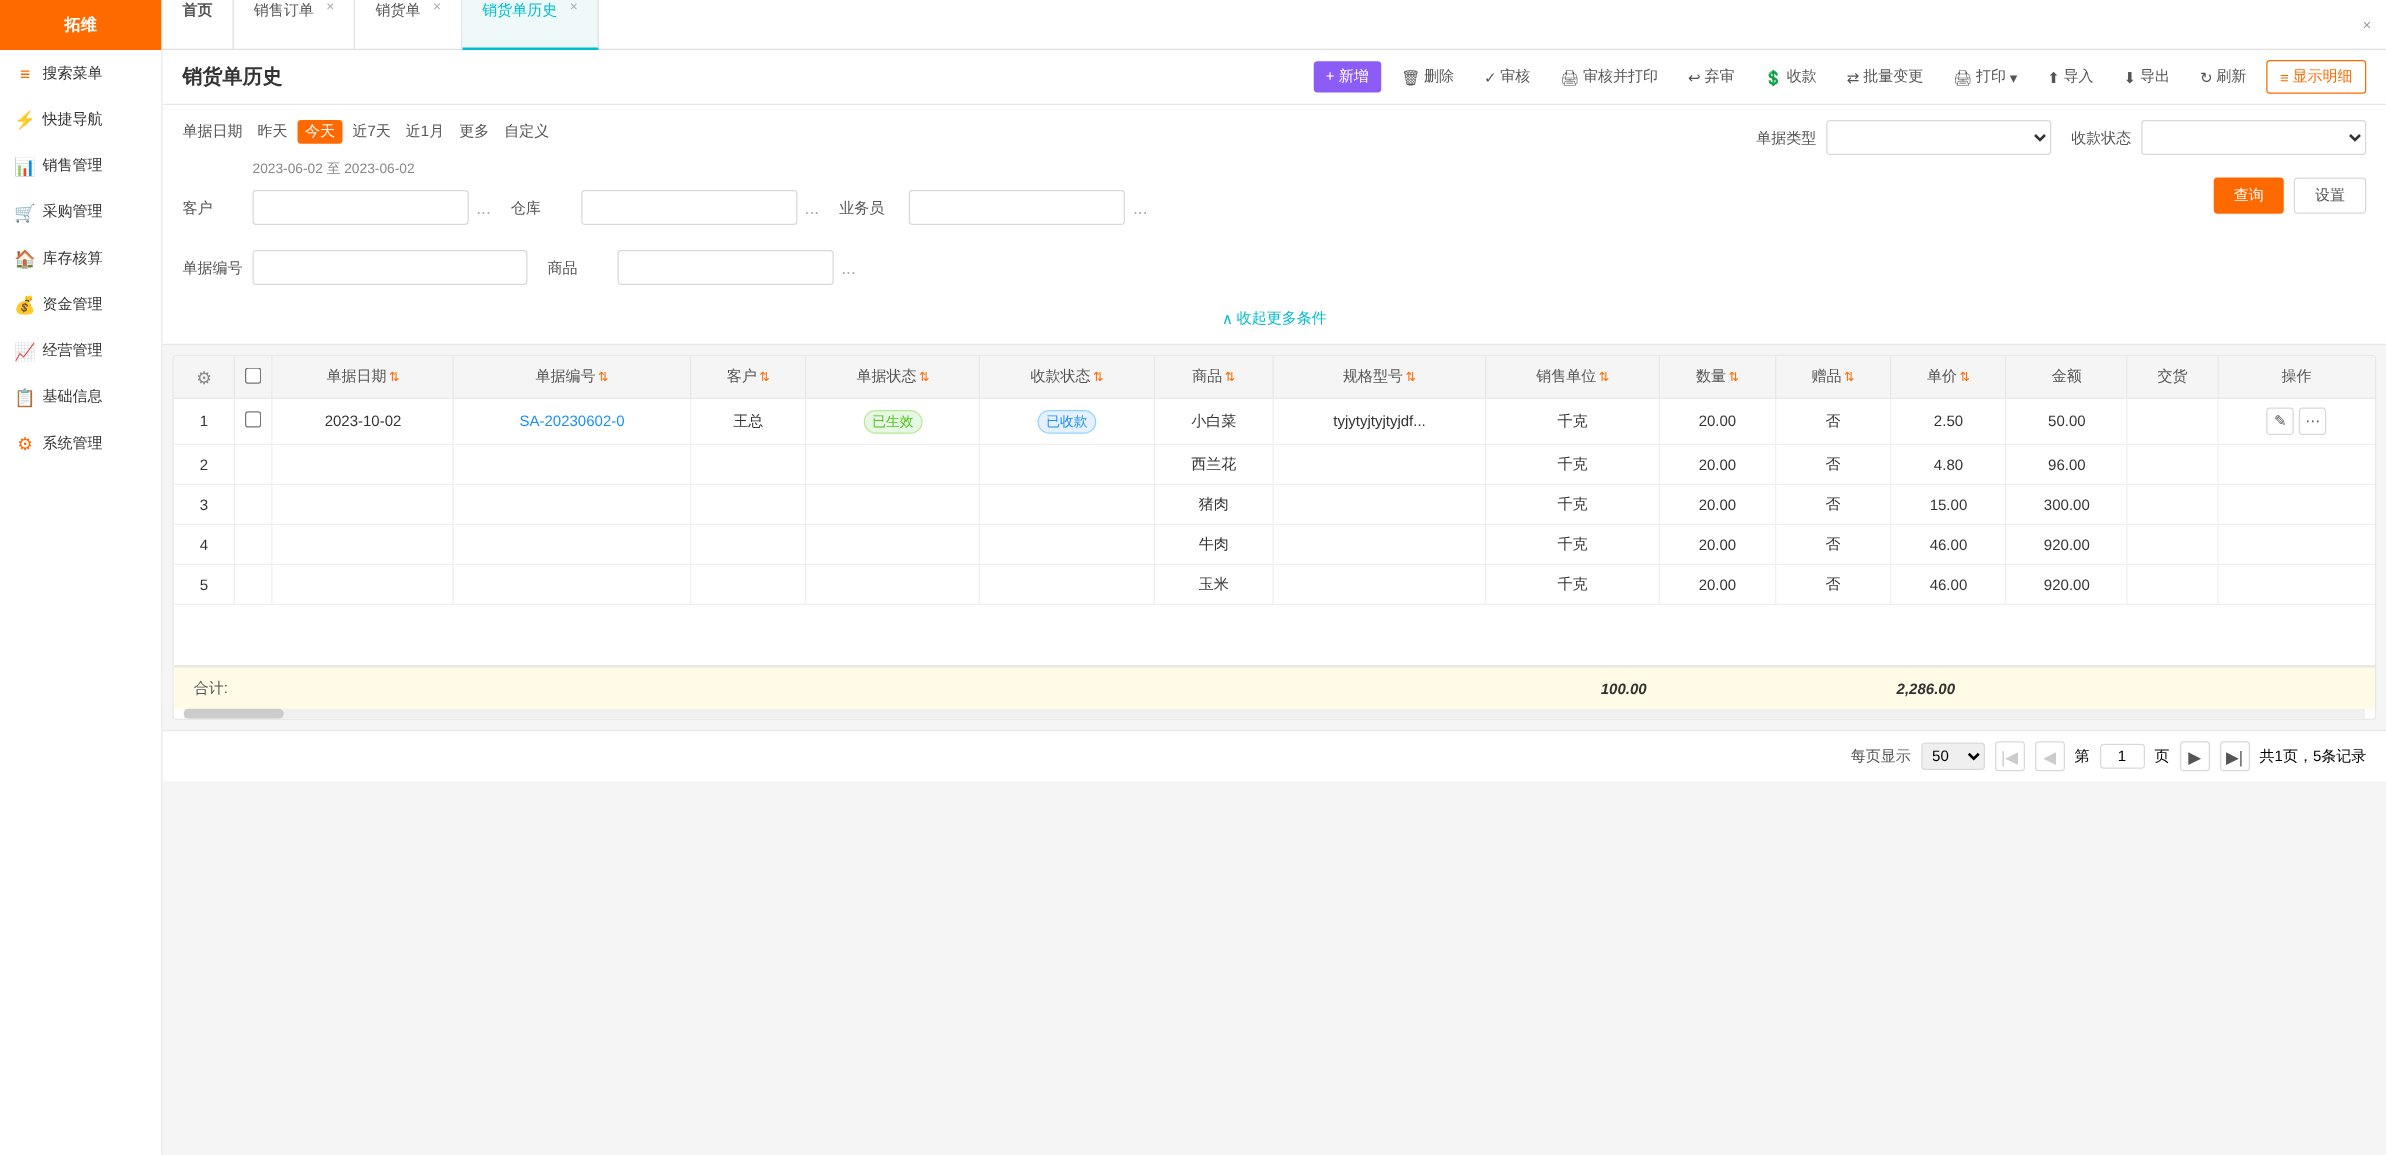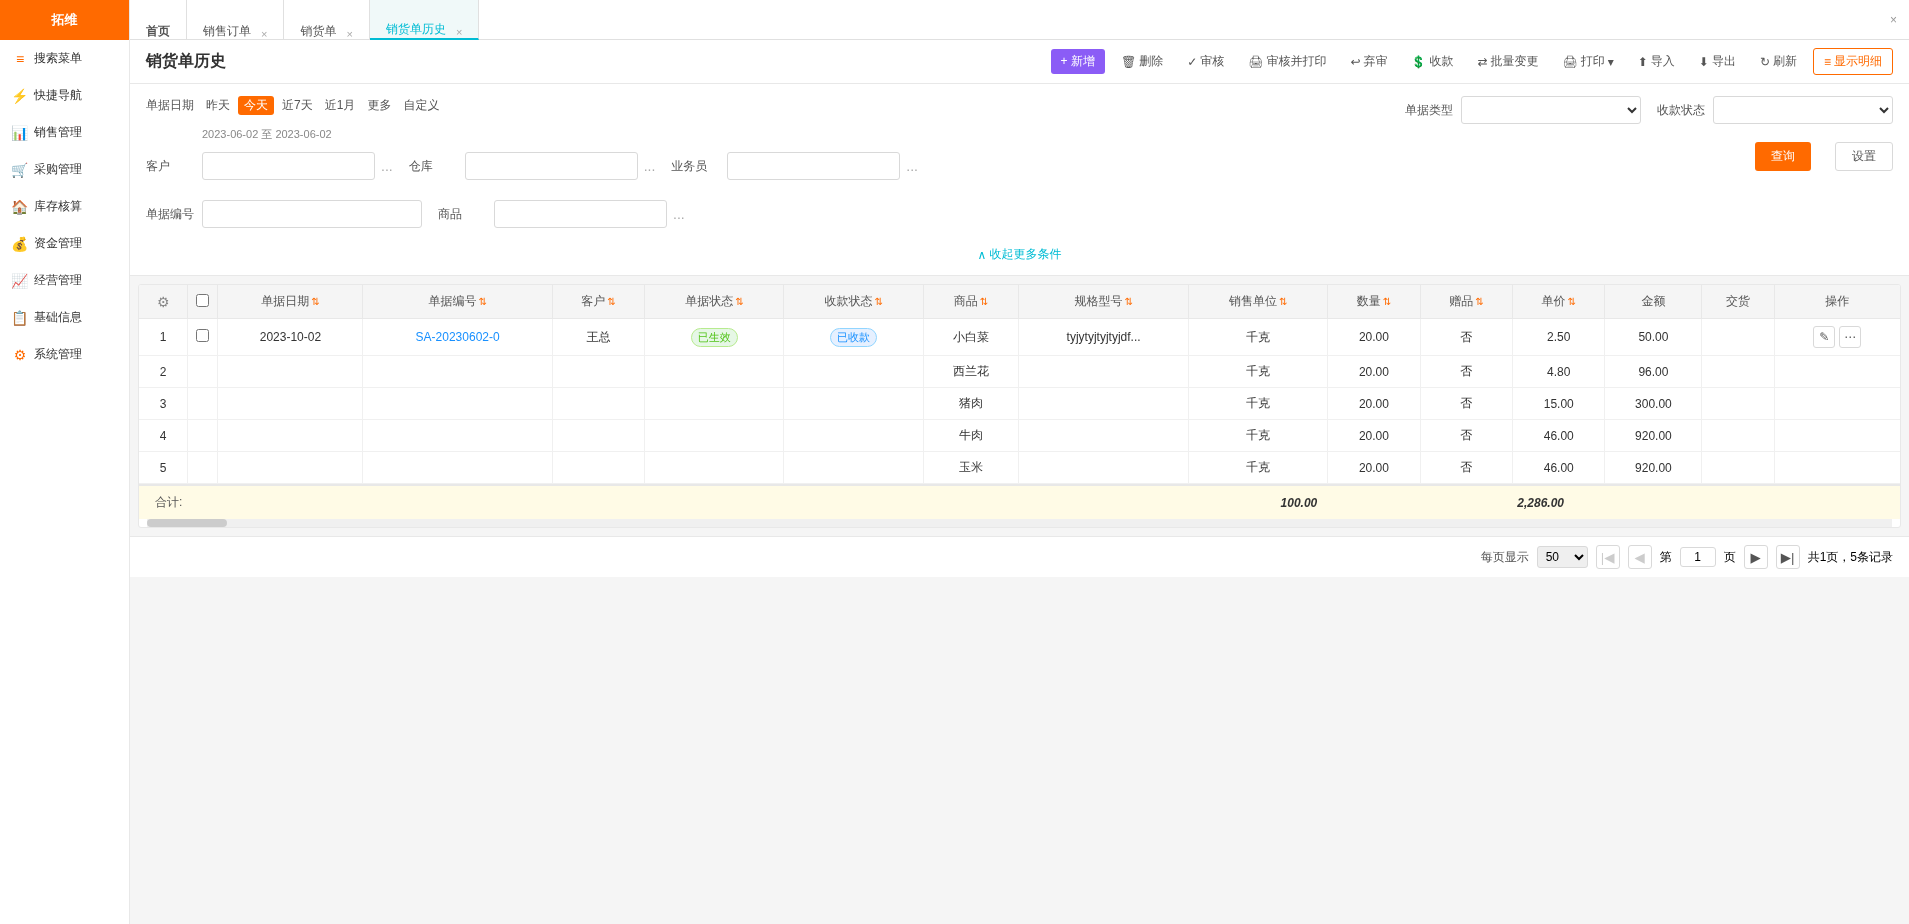--- a/index.html
+++ b/index.html
@@ -9,21 +9,21 @@
     .sidebar { width: 130px; background: #fff; border-right: 1px solid #e8e8e8; display: flex; flex-direction: column; height: 100%; }
     .sidebar-logo { height: 40px; background: #ff6a00; display: flex; align-items: center; justify-content: center; color: white; font-size: 13px; font-weight: bold; }
     .sidebar-item { display: flex; align-items: center; padding: 10px 12px; cursor: pointer; color: #333; font-size: 12px; gap: 6px; }
     .sidebar-item .icon { width: 16px; height: 16px; display: inline-flex; align-items: center; justify-content: center; color: #ff6a00; font-size: 14px; }
 
     
     .main { flex: 1; display: flex; flex-direction: column; overflow: hidden; }
 
     
     .tabbar { height: 40px; background: #fff; border-bottom: 1px solid #e0e0e0; display: flex; align-items: center; padding-left: 0; }
-    .tab { height: 40px; padding: 0 16px; display: flex; align-items: flex-end; gap: 6px; cursor: pointer; font-size: 12px; color: #555; border-right: 1px solid #e0e0e0; white-space: nowrap; }
+    .tab { height: 40px; padding: 0 16px; display: flex; align-items: flex-start; gap: 6px; cursor: pointer; font-size: 12px; color: #555; border-right: 1px solid #e0e0e0; white-space: nowrap; }
     .tab.active { background: #f0f9f9; color: #00bcd4; border-bottom: 2px solid #00bcd4; }
     .tab .close { color: #aaa; margin-left: 4px; font-size: 11px; cursor: pointer; }
     .tab.home { font-weight: bold; }
     .tabbar-spacer { flex: 1; }
     .tabbar-close { padding: 0 12px; color: #999; cursor: pointer; }
 
     
     .page-content { flex: 1; overflow: auto; padding: 0; background: #f5f5f5; }
 
     
@@ -54,21 +54,21 @@
     thead th:last-child { border-right: none; }
     tbody td { border-bottom: 1px solid #f0f0f0; border-right: 1px solid #f0f0f0; padding: 7px 6px; color: #333; text-align: center; white-space: nowrap; }
     tbody td:last-child { border-right: none; }
     .sort-icon { color: #ff6a00; font-size: 10px; margin-left: 2px; }
     .badge { display: inline-block; padding: 1px 6px; border-radius: 10px; font-size: 11px; }
     .badge-green { background: #e6f7e6; color: #52c41a; border: 1px solid #b7eb8f; }
     .badge-blue { background: #e6f0ff; color: #1890ff; border: 1px solid #91d5ff; }
     .action-btn { display: inline-flex; align-items: center; justify-content: center; width: 22px; height: 22px; border: 1px solid #d9d9d9; border-radius: 3px; cursor: pointer; color: #555; margin: 0 2px; }
 
     
-    .table-footer { background: #fffbe6; border-top: 2px solid #e8e8e8; padding: 8px 16px; display: flex; align-items: center; }
+    .table-footer { background: #fffbe6; border-top: 2px solid #e8e8e8; padding: 8px 16px; display: flex; align-items: center; margin-top: 48px; }
     .footer-label { color: #555; margin-right: 16px; }
     .footer-value { color: #333; font-weight: bold; }
 
     
     .pagination-bar { background: #fff; border-top: 1px solid #e8e8e8; padding: 8px 16px; display: flex; align-items: center; justify-content: flex-end; gap: 8px; }
     .page-size-label { color: #555; }
     .page-size-select { border: 1px solid #d9d9d9; border-radius: 3px; padding: 2px 4px; font-size: 12px; }
     .page-btn { width: 24px; height: 24px; border: 1px solid #d9d9d9; border-radius: 3px; background: white; cursor: pointer; display: inline-flex; align-items: center; justify-content: center; color: #555; }
     .page-btn.disabled { color: #ccc; cursor: not-allowed; }
     .page-input { width: 36px; border: 1px solid #d9d9d9; border-radius: 3px; text-align: center; padding: 2px 4px; font-size: 12px; }
@@ -259,21 +259,21 @@
                 <option value=""></option>
               </select>
             </div>
             <div class="filter-item">
               <span class="filter-label">收款状态</span>
               <select class="filter-select" style="min-width:180px;">
                 <option value=""></option>
               </select>
             </div>
           </div>
-          <div style="display:flex; gap:24px; justify-content:flex-end; margin-top:8px;">
+          <div style="display:flex; gap:8px; justify-content:flex-end; margin-top:8px;">
             <button class="query-btn">查询</button>
             <button class="setting-btn">设置</button>
           </div>
         </div>
       </div>
 
       <div style="text-align:center; margin-top:8px;">
         <span class="collapse-btn">
           <span>∧</span>
           <span>收起更多条件</span>

